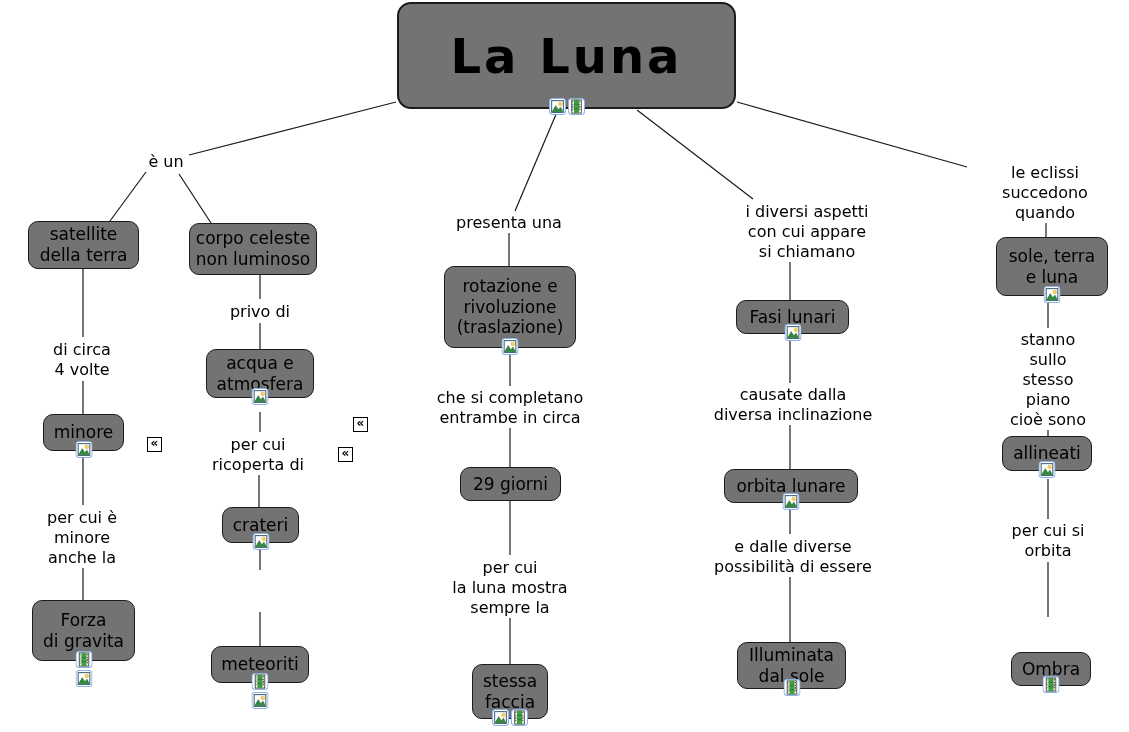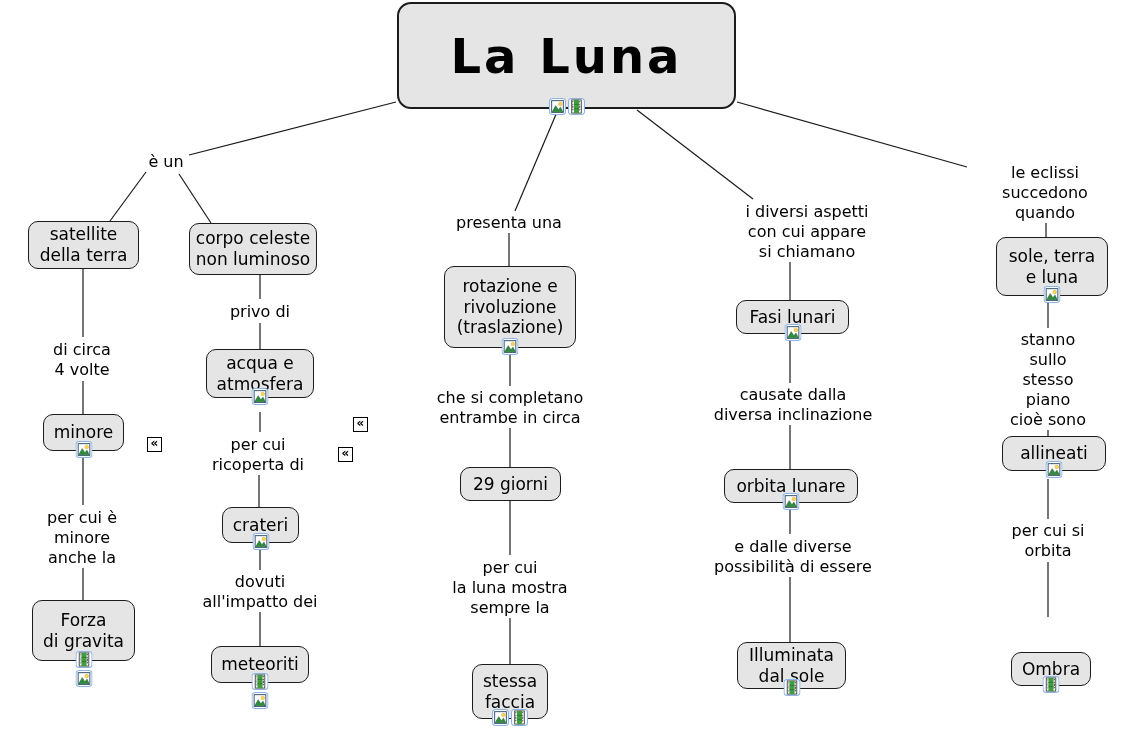--- a/index.html
+++ b/index.html
@@ -7,21 +7,21 @@
     position:relative;
     width:1129px;height:732px;
     background:#ffffff;
     font-family:"DejaVu Sans","Liberation Sans",sans-serif;
     overflow:hidden;
   }
   #edges{position:absolute;left:0;top:0;width:1129px;height:732px;z-index:1;}
   #edges line{stroke:#1a1a1a;stroke-width:1.2;}
   .node{
     position:absolute;z-index:3;
-    background:#e5e5e5;
+    background:#737373;
     border:1.5px solid #1c1c1c;
     border-radius:10px;
     display:flex;align-items:center;justify-content:center;
     box-sizing:border-box;
   }
   .node .node-label{
     white-space:pre-line;text-align:center;
     font-size:17px;line-height:1.22;color:#000;
   }
   .node.root{border-radius:14px;border-width:2px;}
@@ -342,21 +342,21 @@
         <span class="icon">
           <svg viewBox="0 0 16 16" xmlns="http://www.w3.org/2000/svg">
             <rect x="0.5" y="0.5" width="15" height="15" rx="3" fill="#ffffff" stroke="#8ab4e8"></rect>
             <rect x="2.5" y="2.5" width="11" height="11" fill="#ffffff" stroke="#33506b" stroke-width="0.9"></rect>
             <circle cx="10.6" cy="5.6" r="1.7" fill="#ffd24d" stroke="#c9a227" stroke-width="0.4"></circle>
             <path d="M3 13 L6.3 7.2 L8.8 11 L10.8 8.6 L13 13 Z" fill="#2e8b3d" stroke="#1c5c28" stroke-width="0.5"></path>
           </svg>
         </span>
       </div>
     </div>
-    <div class="node" style="left: 1002px; top: 436px; width: 104px; height: 35px;">
+    <div class="node" style="left: 1002px; top: 436px; width: 90px; height: 35px;">
       <span class="node-label">allineati</span>
       <div class="icons row">
         <span class="icon">
           <svg viewBox="0 0 16 16" xmlns="http://www.w3.org/2000/svg">
             <rect x="0.5" y="0.5" width="15" height="15" rx="3" fill="#ffffff" stroke="#8ab4e8"></rect>
             <rect x="2.5" y="2.5" width="11" height="11" fill="#ffffff" stroke="#33506b" stroke-width="0.9"></rect>
             <circle cx="10.6" cy="5.6" r="1.7" fill="#ffd24d" stroke="#c9a227" stroke-width="0.4"></circle>
             <path d="M3 13 L6.3 7.2 L8.8 11 L10.8 8.6 L13 13 Z" fill="#2e8b3d" stroke="#1c5c28" stroke-width="0.5"></path>
           </svg>
         </span>
@@ -388,22 +388,20 @@
     </div>
     <div class="link-label" style="left: 166px; top: 152px;">è un</div>
     <div class="link-label" style="left: 82px; top: 340px;">di circa
 4 volte</div>
     <div class="link-label" style="left: 82px; top: 508px;">per cui è
 minore
 anche la</div>
     <div class="link-label" style="left: 260px; top: 302px;">privo di</div>
     <div class="link-label" style="left: 258px; top: 435px;">per cui
 ricoperta di</div>
-    <div class="link-label" style="left: 260px; top: 572px;">dovuti
-all'impatto dei</div>
     <div class="link-label" style="left: 509px; top: 213px;">presenta una</div>
     <div class="link-label" style="left: 510px; top: 388px;">che si completano
 entrambe in circa</div>
     <div class="link-label" style="left: 510px; top: 558px;">per cui
 la luna mostra
 sempre la</div>
     <div class="link-label" style="left: 791px; top: 202px; margin-left: 16px;">i diversi aspetti
 con cui appare
 si chiamano</div>
     <div class="link-label" style="left: 793px; top: 385px;">causate dalla

